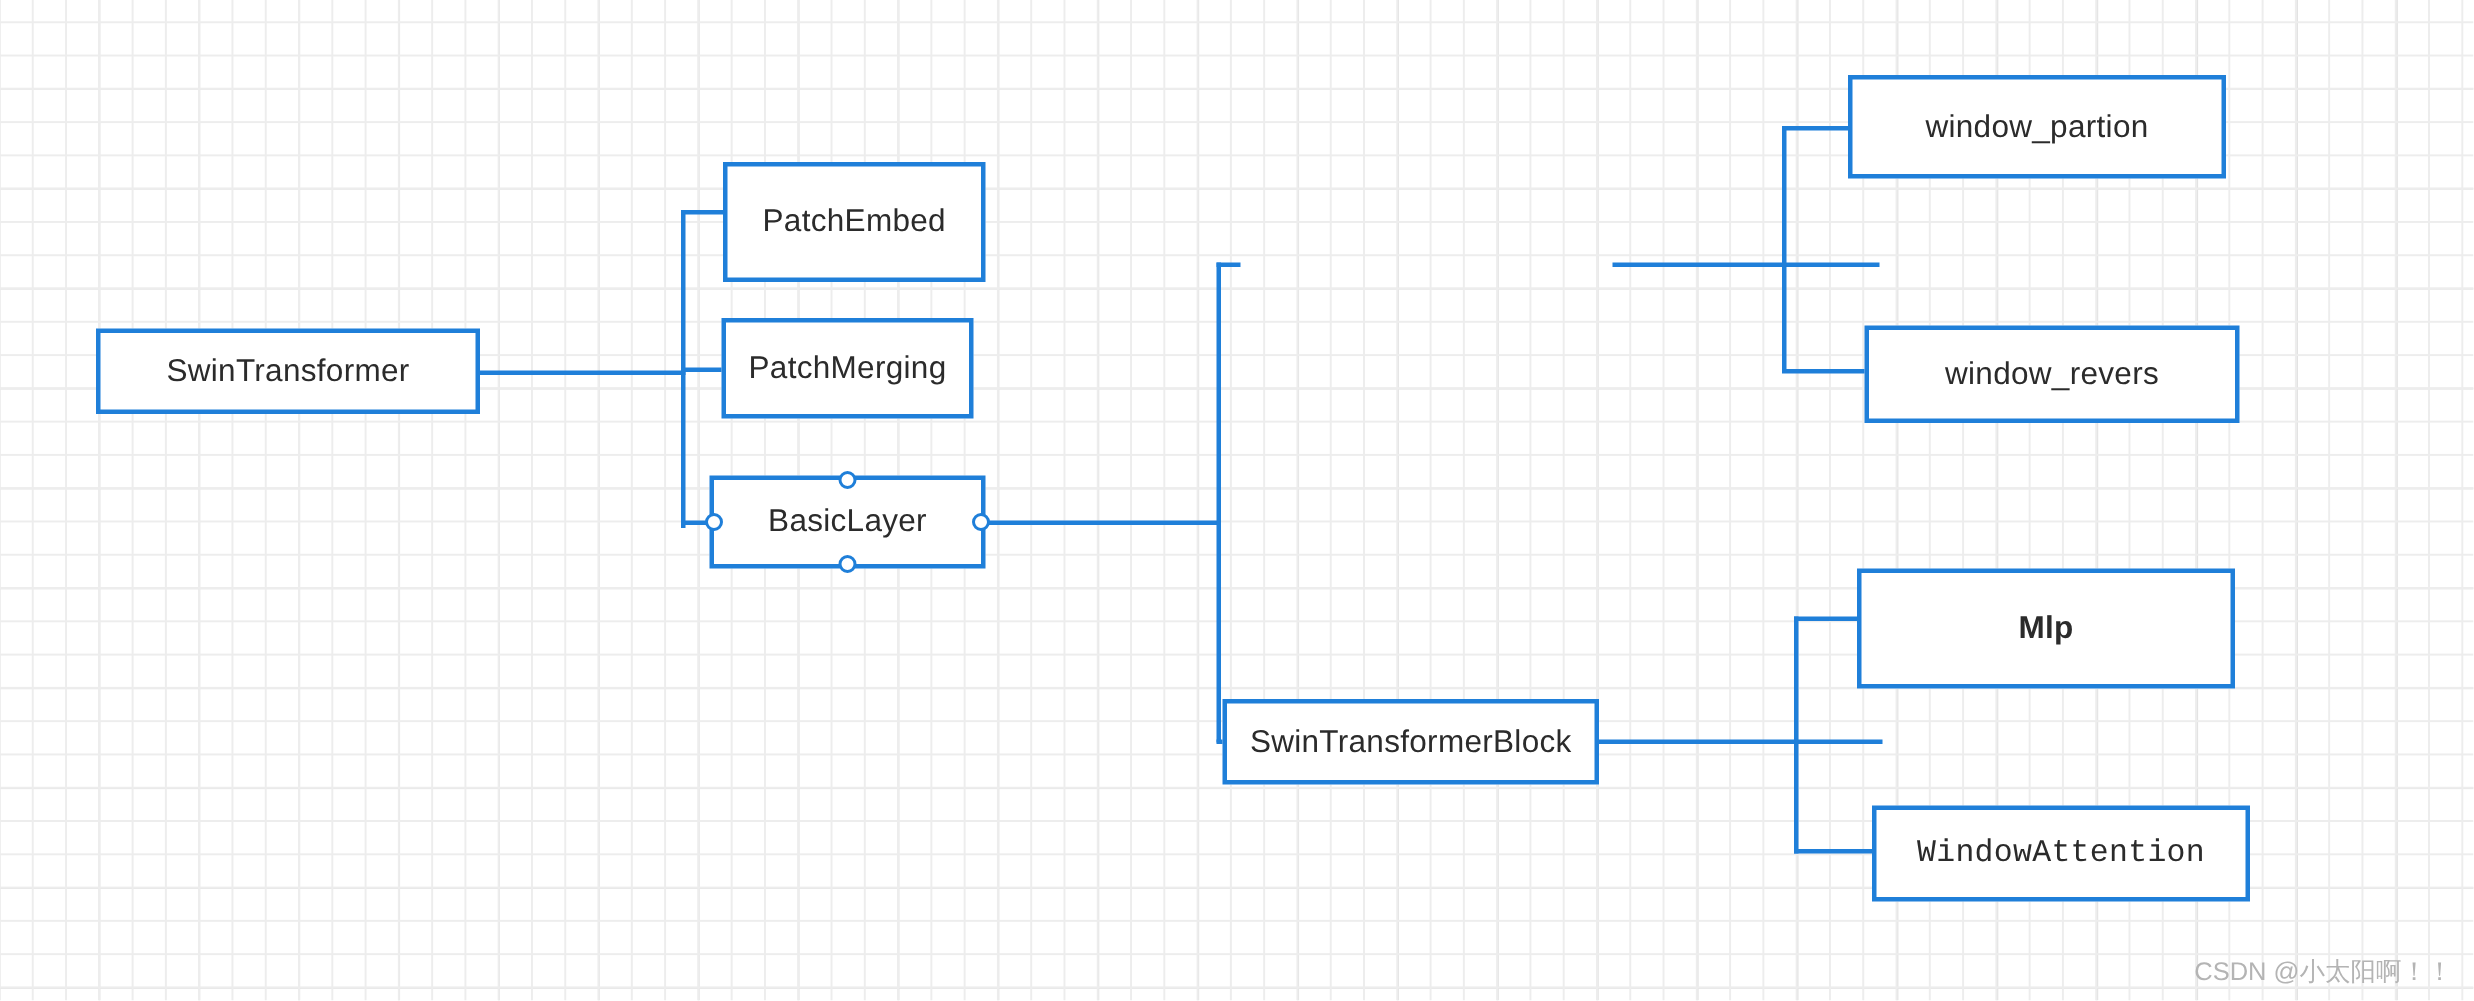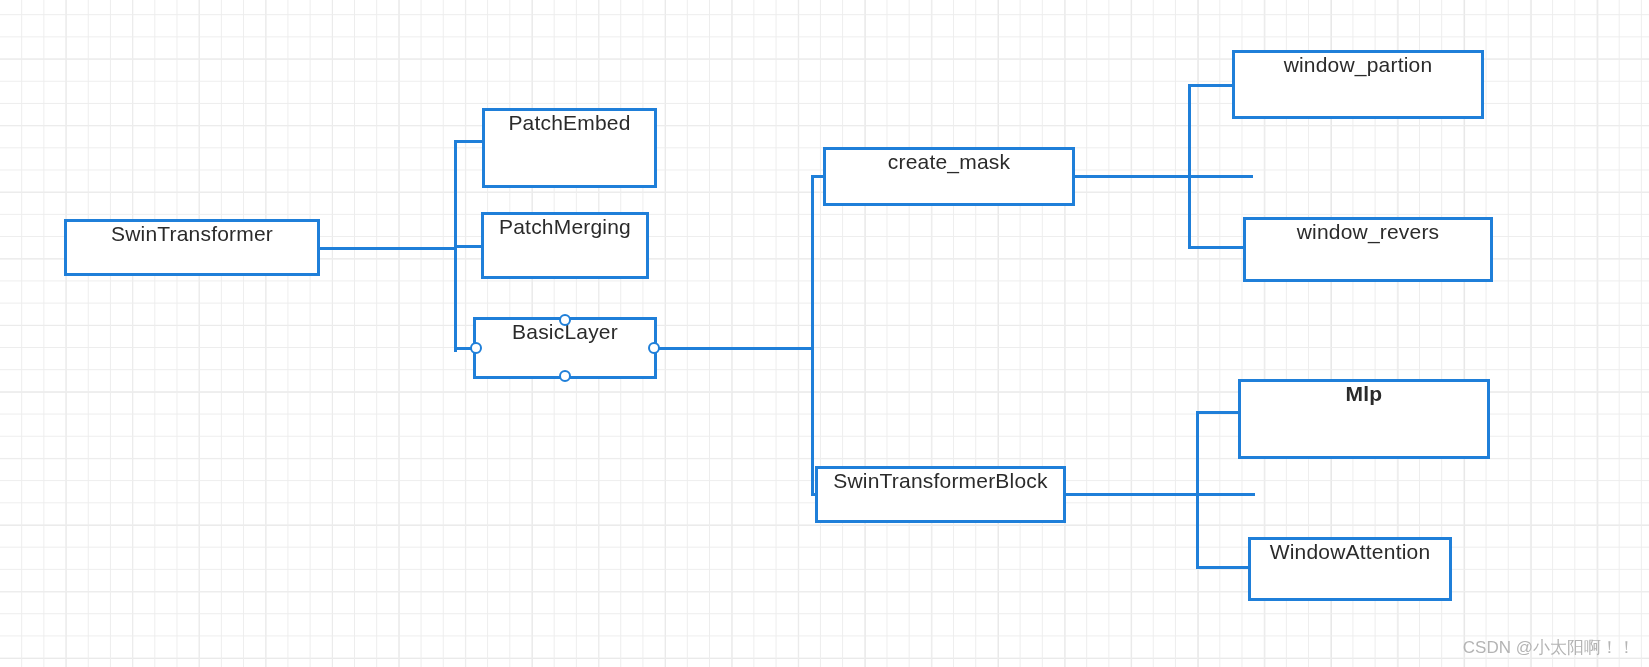--- a/index.html
+++ b/index.html
@@ -21,20 +21,21 @@
     background-position: -1px -8px, -1px -8px, -1px -8px, -1px -8px;
     overflow: hidden;
     font-family: "Liberation Sans", "DejaVu Sans", sans-serif;
   }
   .node {
     position: absolute;
     box-sizing: border-box;
     background: #ffffff;
     border: 3px solid #1f7fd9;
     display: flex;
+    align-items: center;
     justify-content: center;
     color: #2b2b2b;
     font-size: 21px;
     font-family: "Liberation Sans", "DejaVu Sans", sans-serif;
     letter-spacing: 0.2px;
     z-index: 3;
   }
   .node.selected {
     z-index: 5;
   }
@@ -120,39 +121,36 @@
   </div>
 
   <div class="node selected" style="left:473px; top:317px; width:184px; height:62px;">
     <span>BasicLayer</span>
     <span class="handle h-top"></span>
     <span class="handle h-right"></span>
     <span class="handle h-bottom"></span>
     <span class="handle h-left"></span>
   </div>
 
-  <div class="node" style="left:823px; top:147px; width:252px; height:59px;">
-    <span>create_mask</span>
-  </div>
 
   <div class="node" style="left:815px; top:466px; width:251px; height:57px;">
     <span>SwinTransformerBlock</span>
   </div>
 
   <div class="node" style="left:1232px; top:50px; width:252px; height:69px;">
     <span>window_partion</span>
   </div>
 
   <div class="node" style="left:1243px; top:217px; width:250px; height:65px;">
     <span>window_revers</span>
   </div>
 
   <div class="node" style="left:1238px; top:379px; width:252px; height:80px;font-weight:bold;">
     <span>Mlp</span>
   </div>
 
-  <div class="node" style="left:1248px; top:537px; width:204px; height:64px;">
+  <div class="node" style="left:1248px; top:537px; width:252px; height:64px;font-family:Liberation Mono, monospace;">
     <span>WindowAttention</span>
   </div>
 
   <div class="watermark">CSDN @小太阳啊！！</div>
 
 </div>
 
 </body></html>

